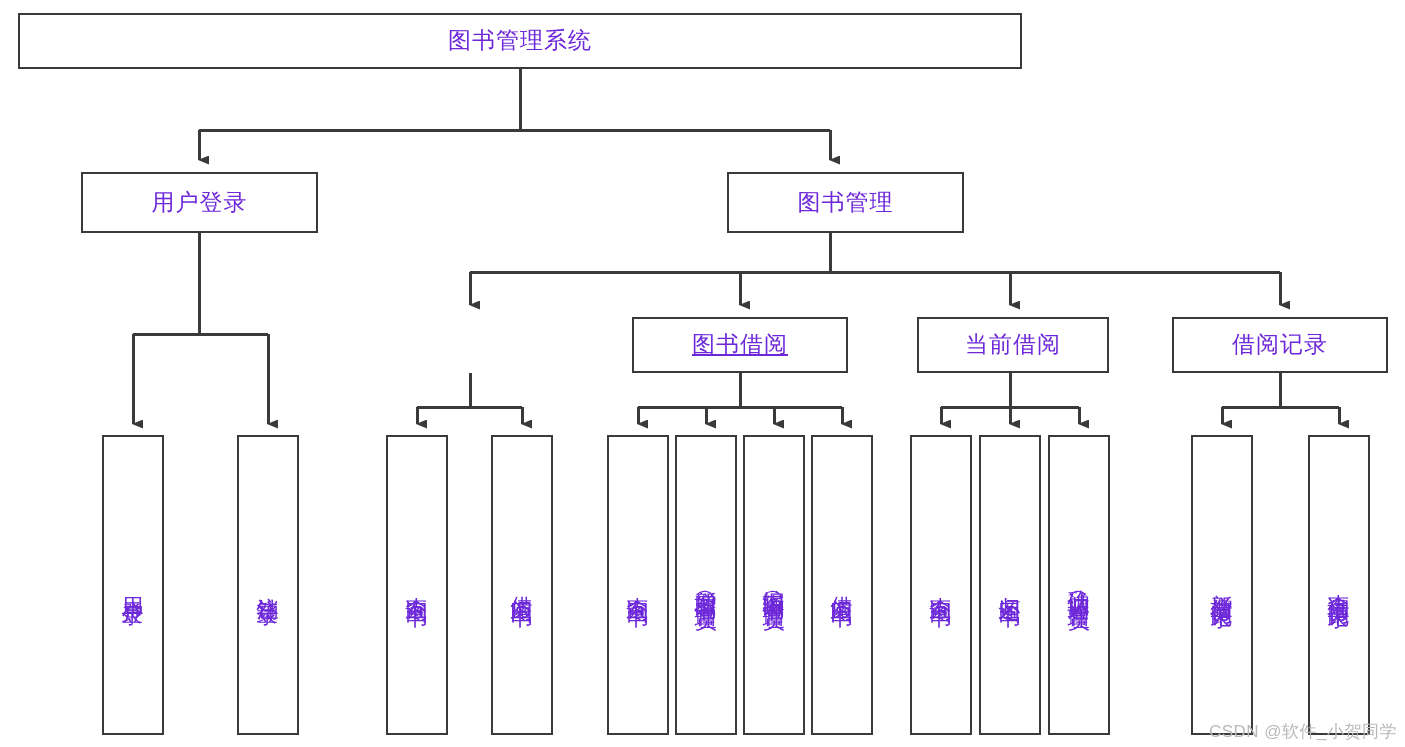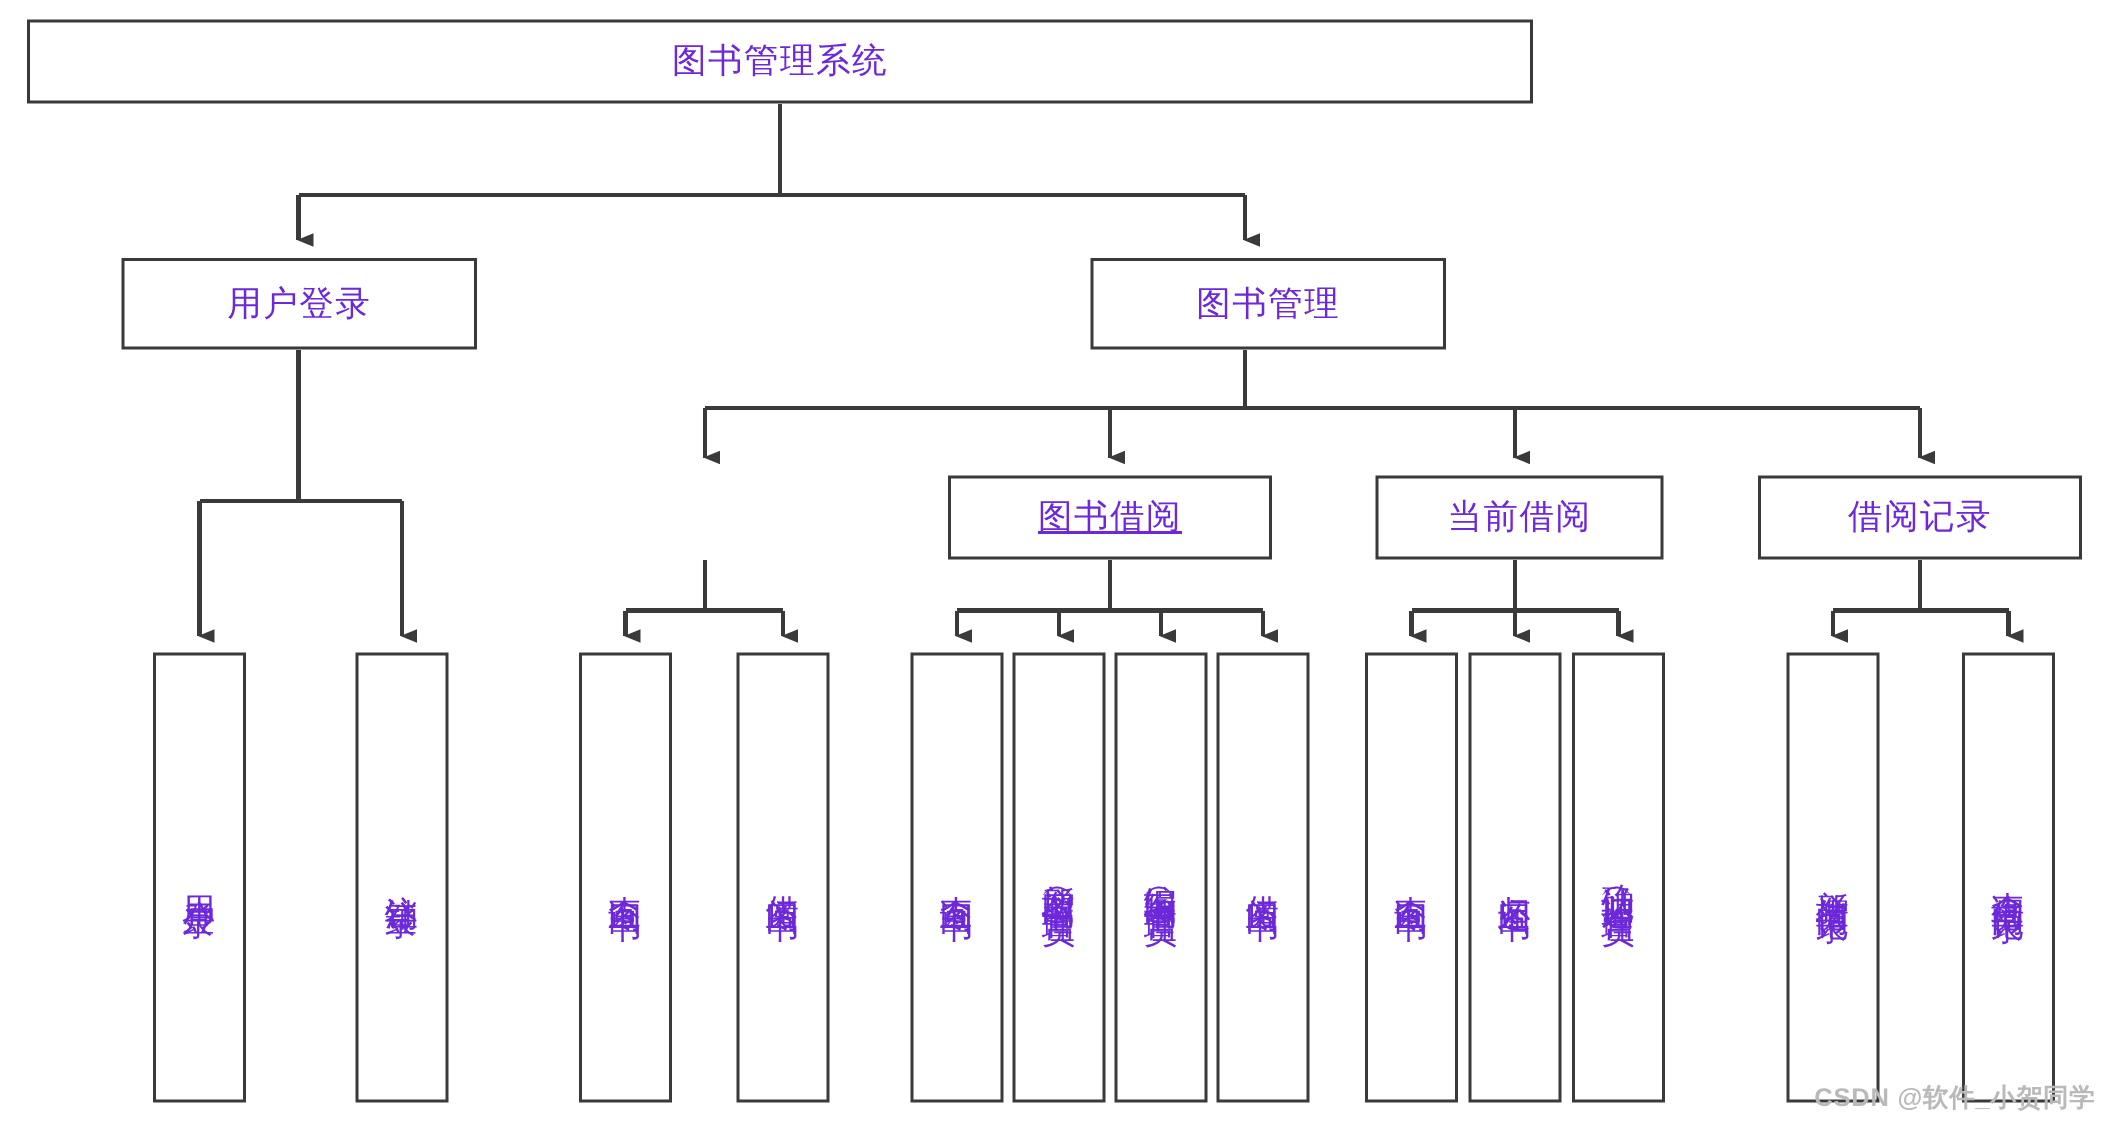--- a/index.html
+++ b/index.html
@@ -62,21 +62,20 @@
   }
   #watermark {
     position: absolute;
     right: 8px;
     bottom: 4px;
     font-size: 17px;
     color: #b9b9b9;
     letter-spacing: 0.5px;
     white-space: nowrap;
     pointer-events: none;
-    font-weight: bold;
   }
 </style>
 </head>
 <body>
 
 <div id="diagram-root">
 
   <svg class="tree-canvas" viewBox="0 0 1405 747" xmlns="http://www.w3.org/2000/svg">
     <defs>
       <marker id="arrowhead" markerWidth="9" markerHeight="11" refX="4.5" refY="10" orient="auto" markerUnits="userSpaceOnUse">

